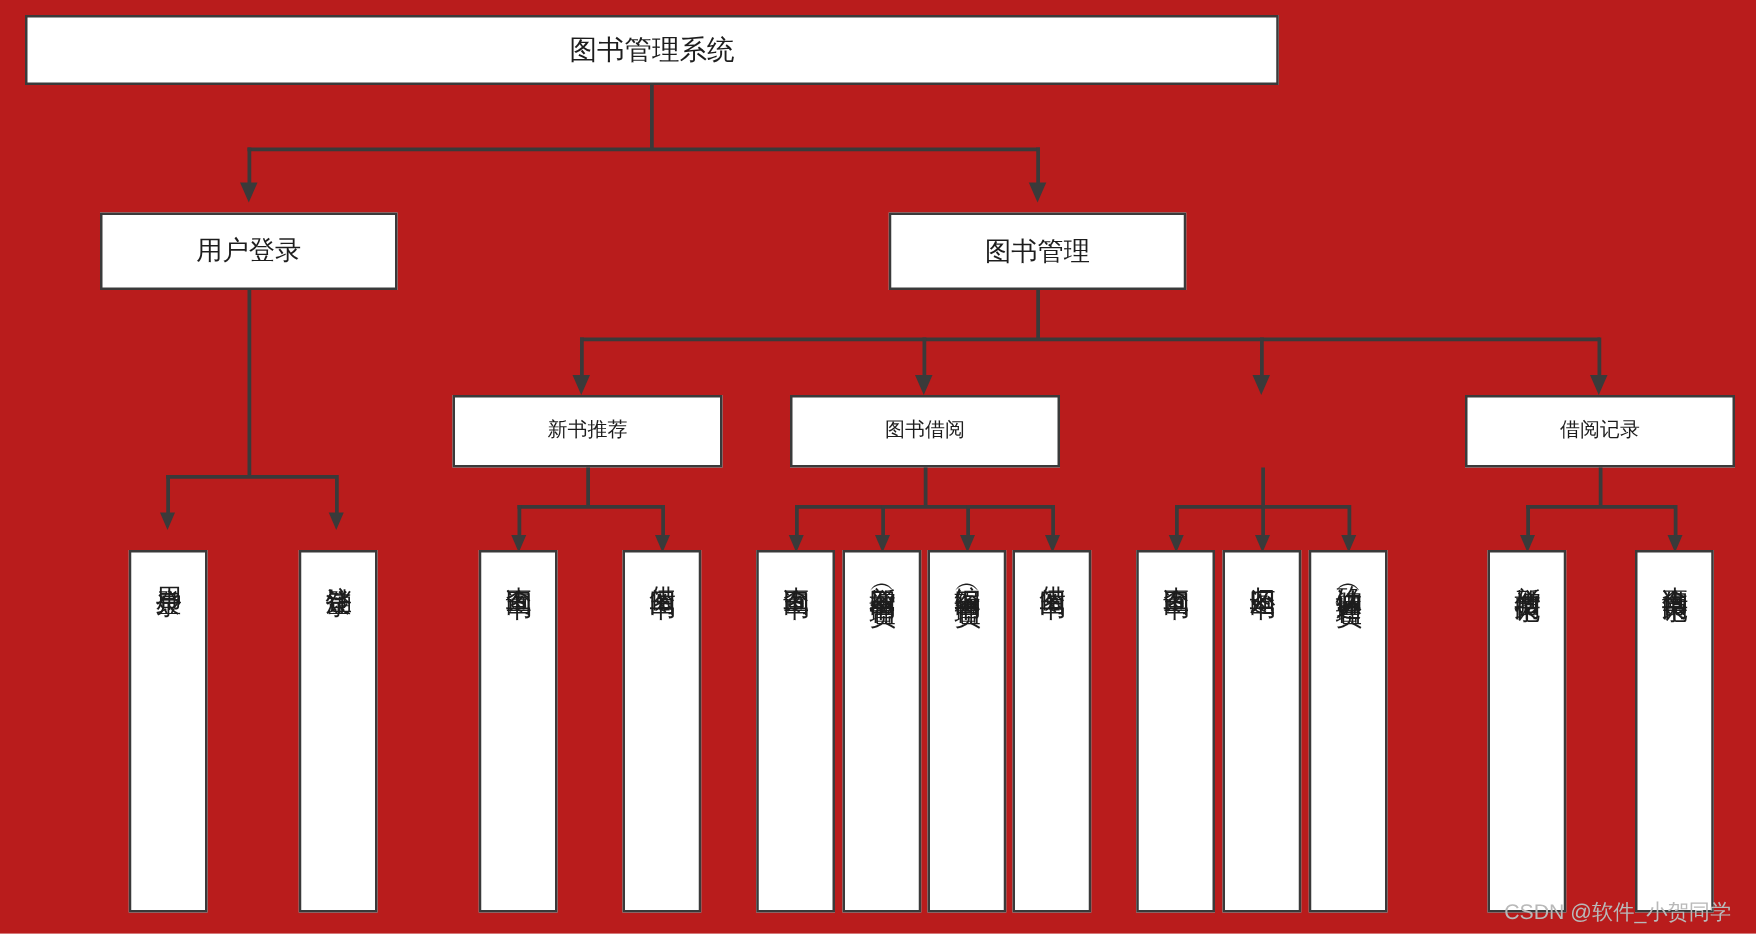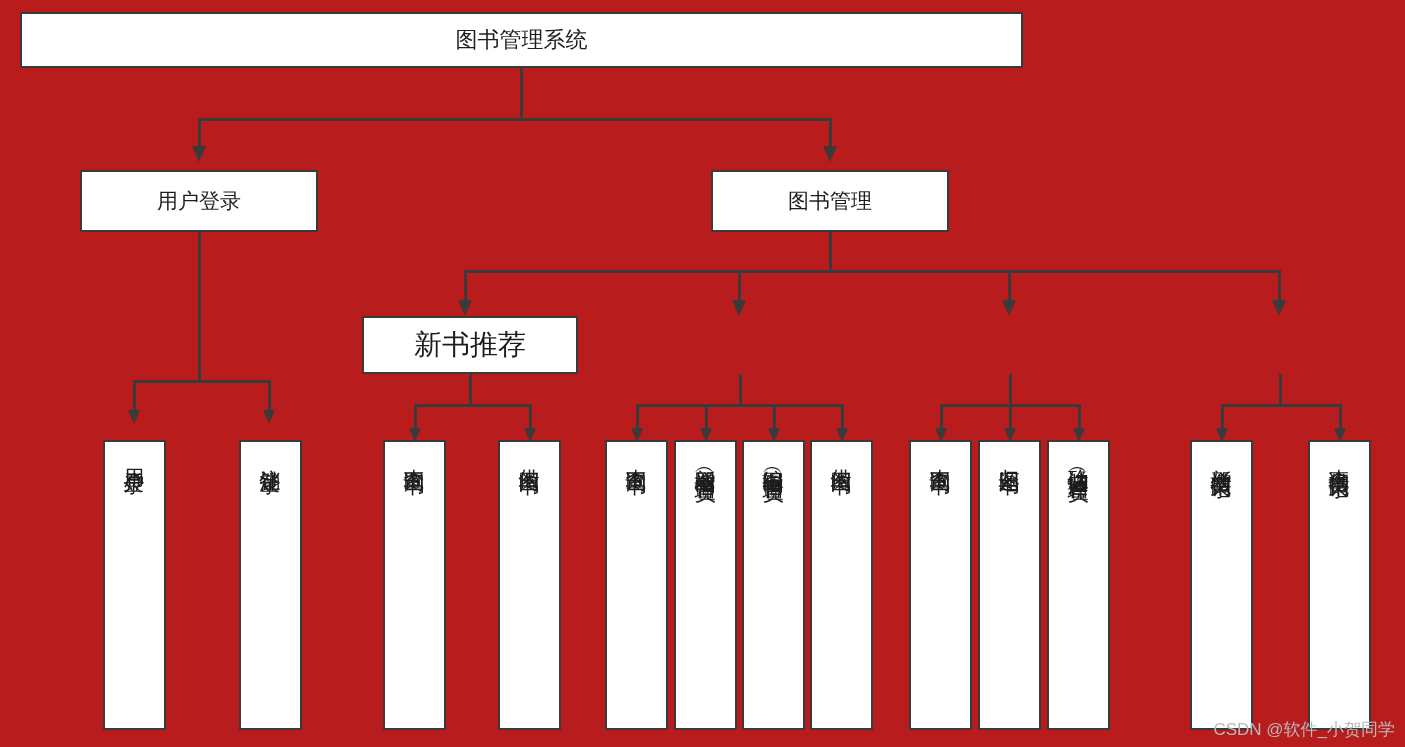--- a/index.html
+++ b/index.html
@@ -32,21 +32,21 @@
     color: #1d1d1d;
     line-height: 1.18;
   }
   .node.root {
     font-size: 22px;
   }
   .node.level2 {
     font-size: 21px;
   }
   .node.level3 {
-    font-size: 28px;
+    font-size: 16px;
   }
   
   .node.leaf {
     font-size: 21px;
     align-items: flex-start;
     justify-content: center;
     padding-top: 10px;
   }
   .node.leaf .vlabel {
     writing-mode: vertical-rl;
@@ -71,21 +71,21 @@
     border-top: 16px solid #3a3a3a;
   }
   .arrow.small {
     border-left-width: 6px;
     border-right-width: 6px;
     border-top-width: 14px;
   }
   
   #watermark {
     position: absolute;
-    right: 10px;
+    right: 20px;
     bottom: 6px;
     font-size: 17px;
     color: #b9b9b9;
     white-space: nowrap;
     pointer-events: none;
   }
 </style>
 </head>
 <body>
 
@@ -123,20 +123,26 @@
   <div class="edge v" style="left:738px; top:270px; width:2.5px; height:32px;"></div>
   <div class="arrow" style="left:732px; top:300px;"></div>
   <div class="edge v" style="left:1008px; top:270px; width:2.5px; height:32px;"></div>
   <div class="arrow" style="left:1002px; top:300px;"></div>
   <div class="edge v" style="left:1278px; top:270px; width:2.5px; height:32px;"></div>
   <div class="arrow" style="left:1272px; top:300px;"></div>
 
   <div class="node level3" style="left:362px; top:316px; width:216px; height:58px;">
     <span>新书推荐</span>
   </div>
+  <div class="node level3" style="left:632px; top:316px; width:216px; height:58px;">
+    <span>图书借阅</span>
+  </div>
+  <div class="node level3" style="left:1172px; top:316px; width:216px; height:58px;">
+    <span>借阅记录</span>
+  </div>
 
   <div class="edge v" style="left:469px; top:374px; width:2.5px; height:32px;"></div>
   <div class="edge h" style="left:414px; top:404px; width:117px; height:2.5px;"></div>
   <div class="edge v" style="left:414px; top:404px; width:2.5px; height:26px;"></div>
   <div class="arrow small" style="left:409px; top:428px;"></div>
   <div class="edge v" style="left:529px; top:404px; width:2.5px; height:26px;"></div>
   <div class="arrow small" style="left:524px; top:428px;"></div>
 
   <div class="edge v" style="left:739px; top:374px; width:2.5px; height:32px;"></div>
   <div class="edge h" style="left:636px; top:404px; width:208px; height:2.5px;"></div>

